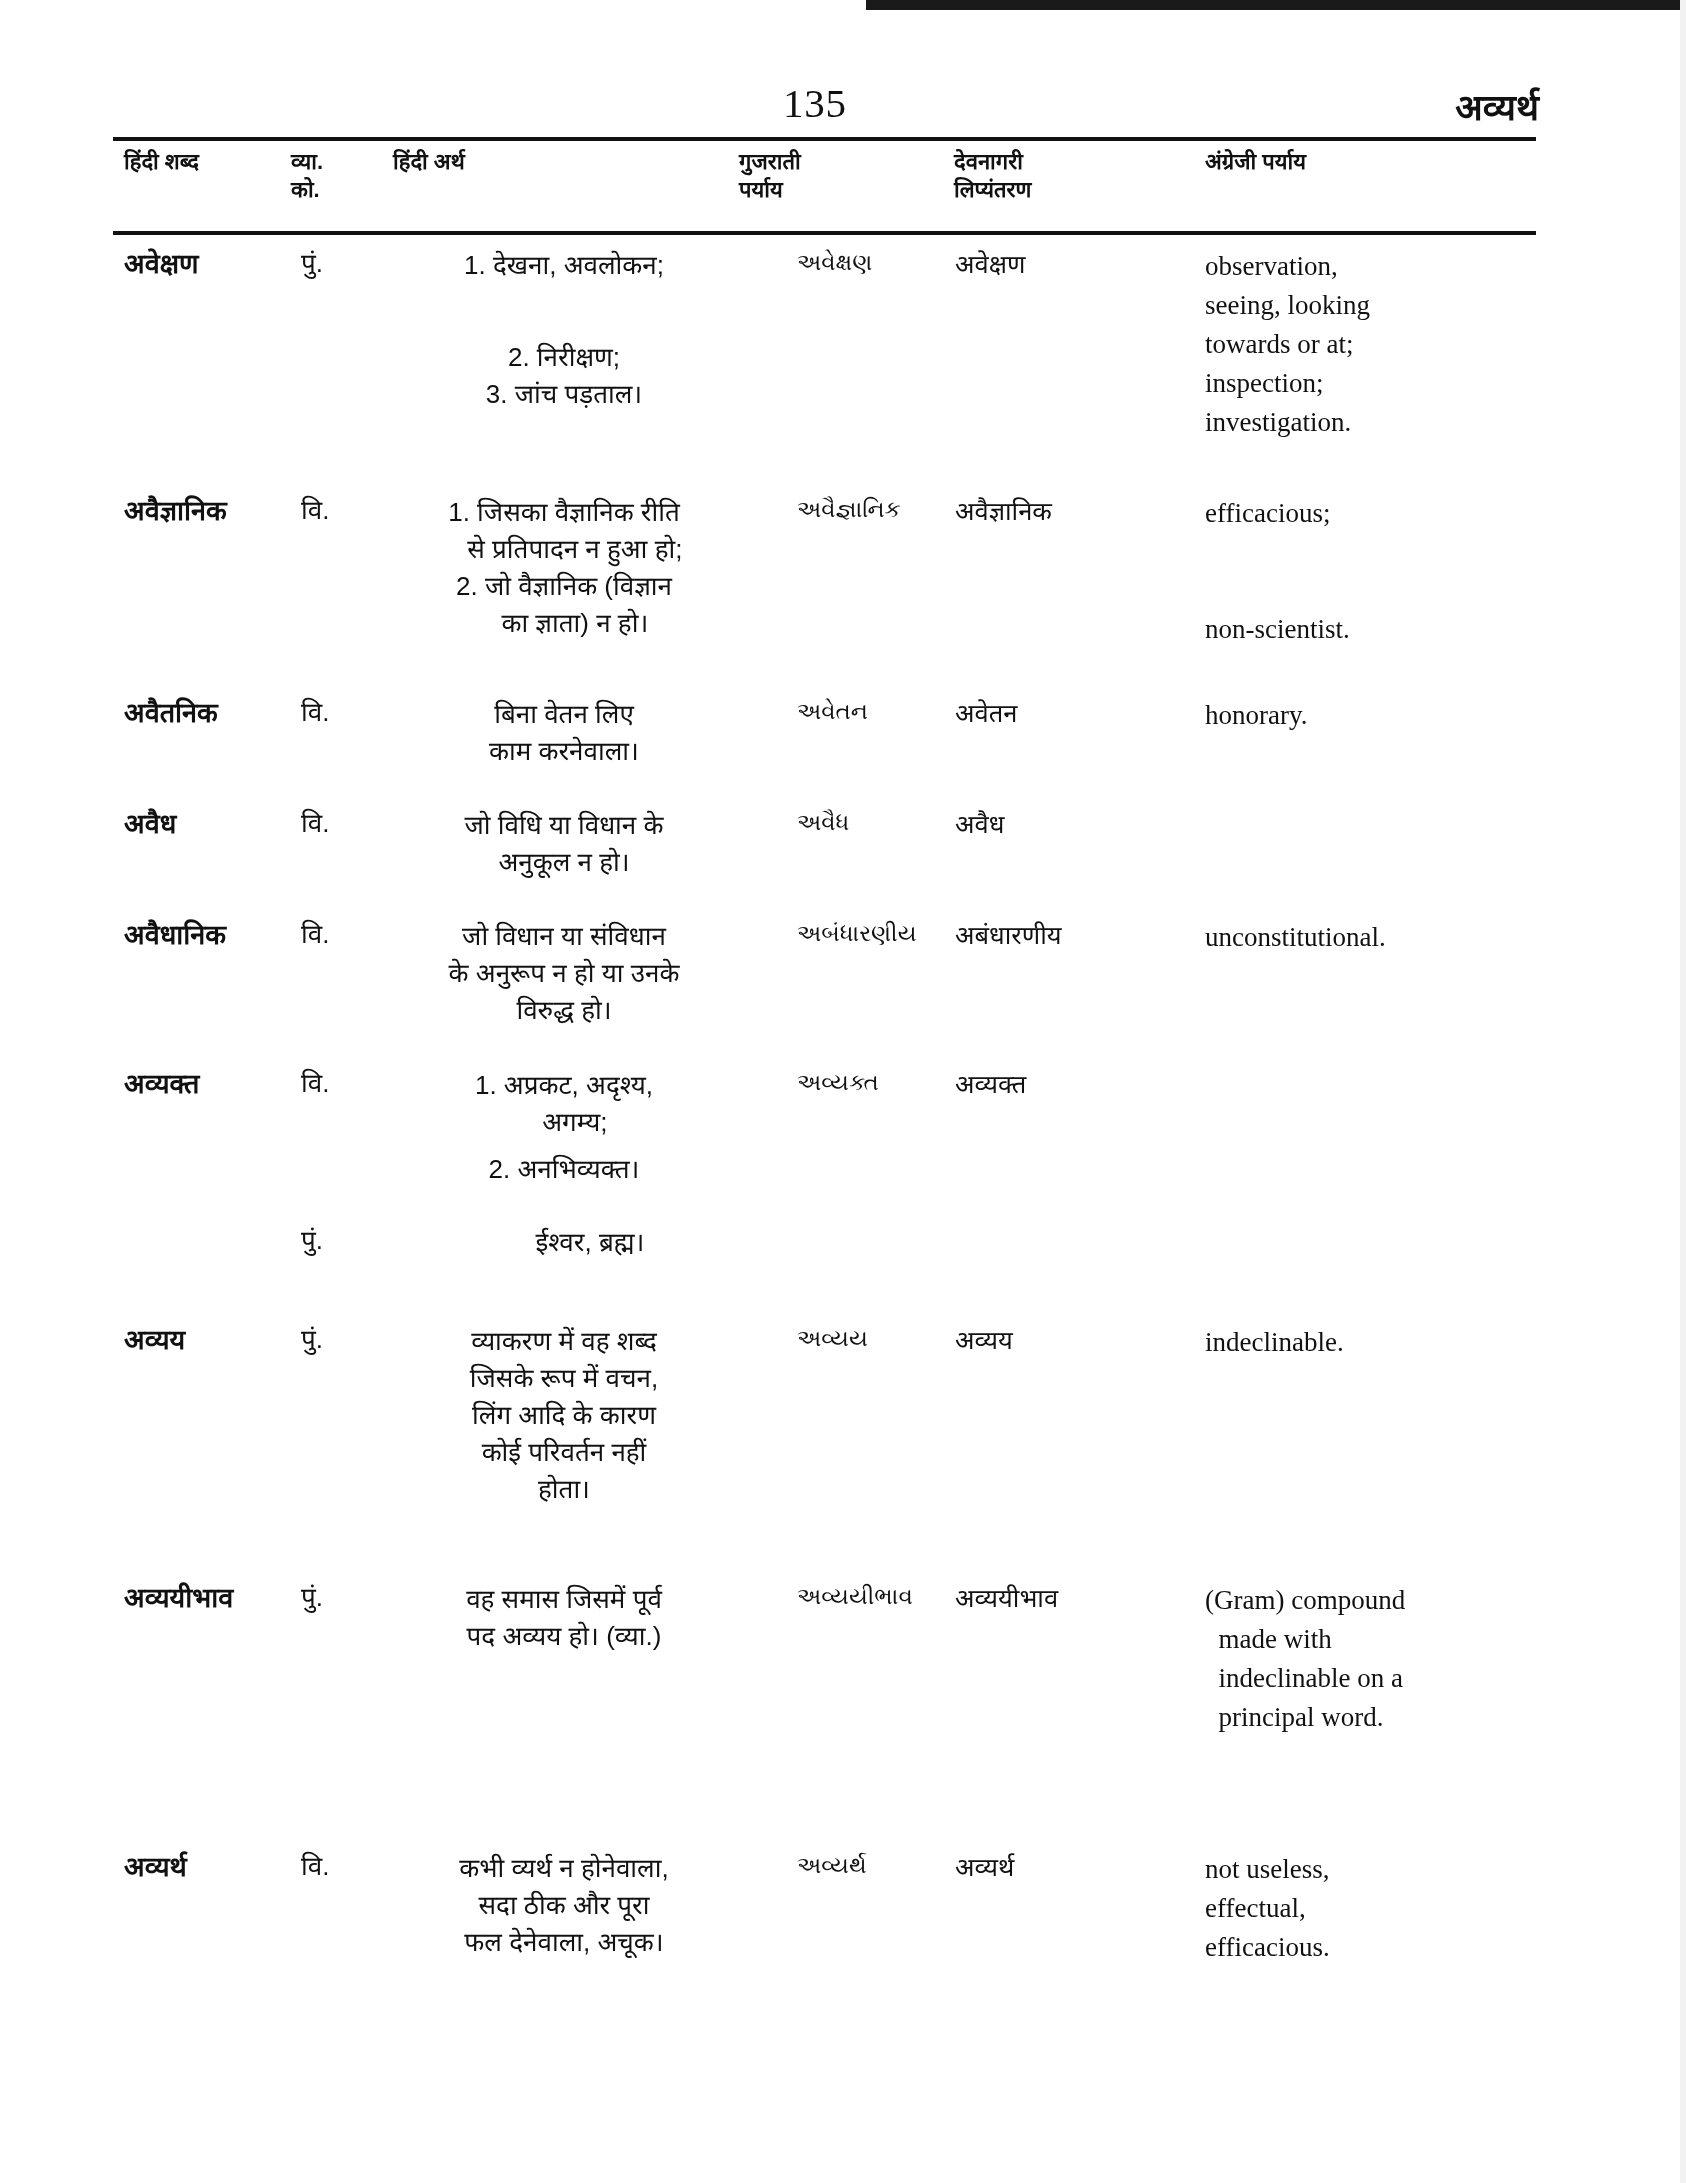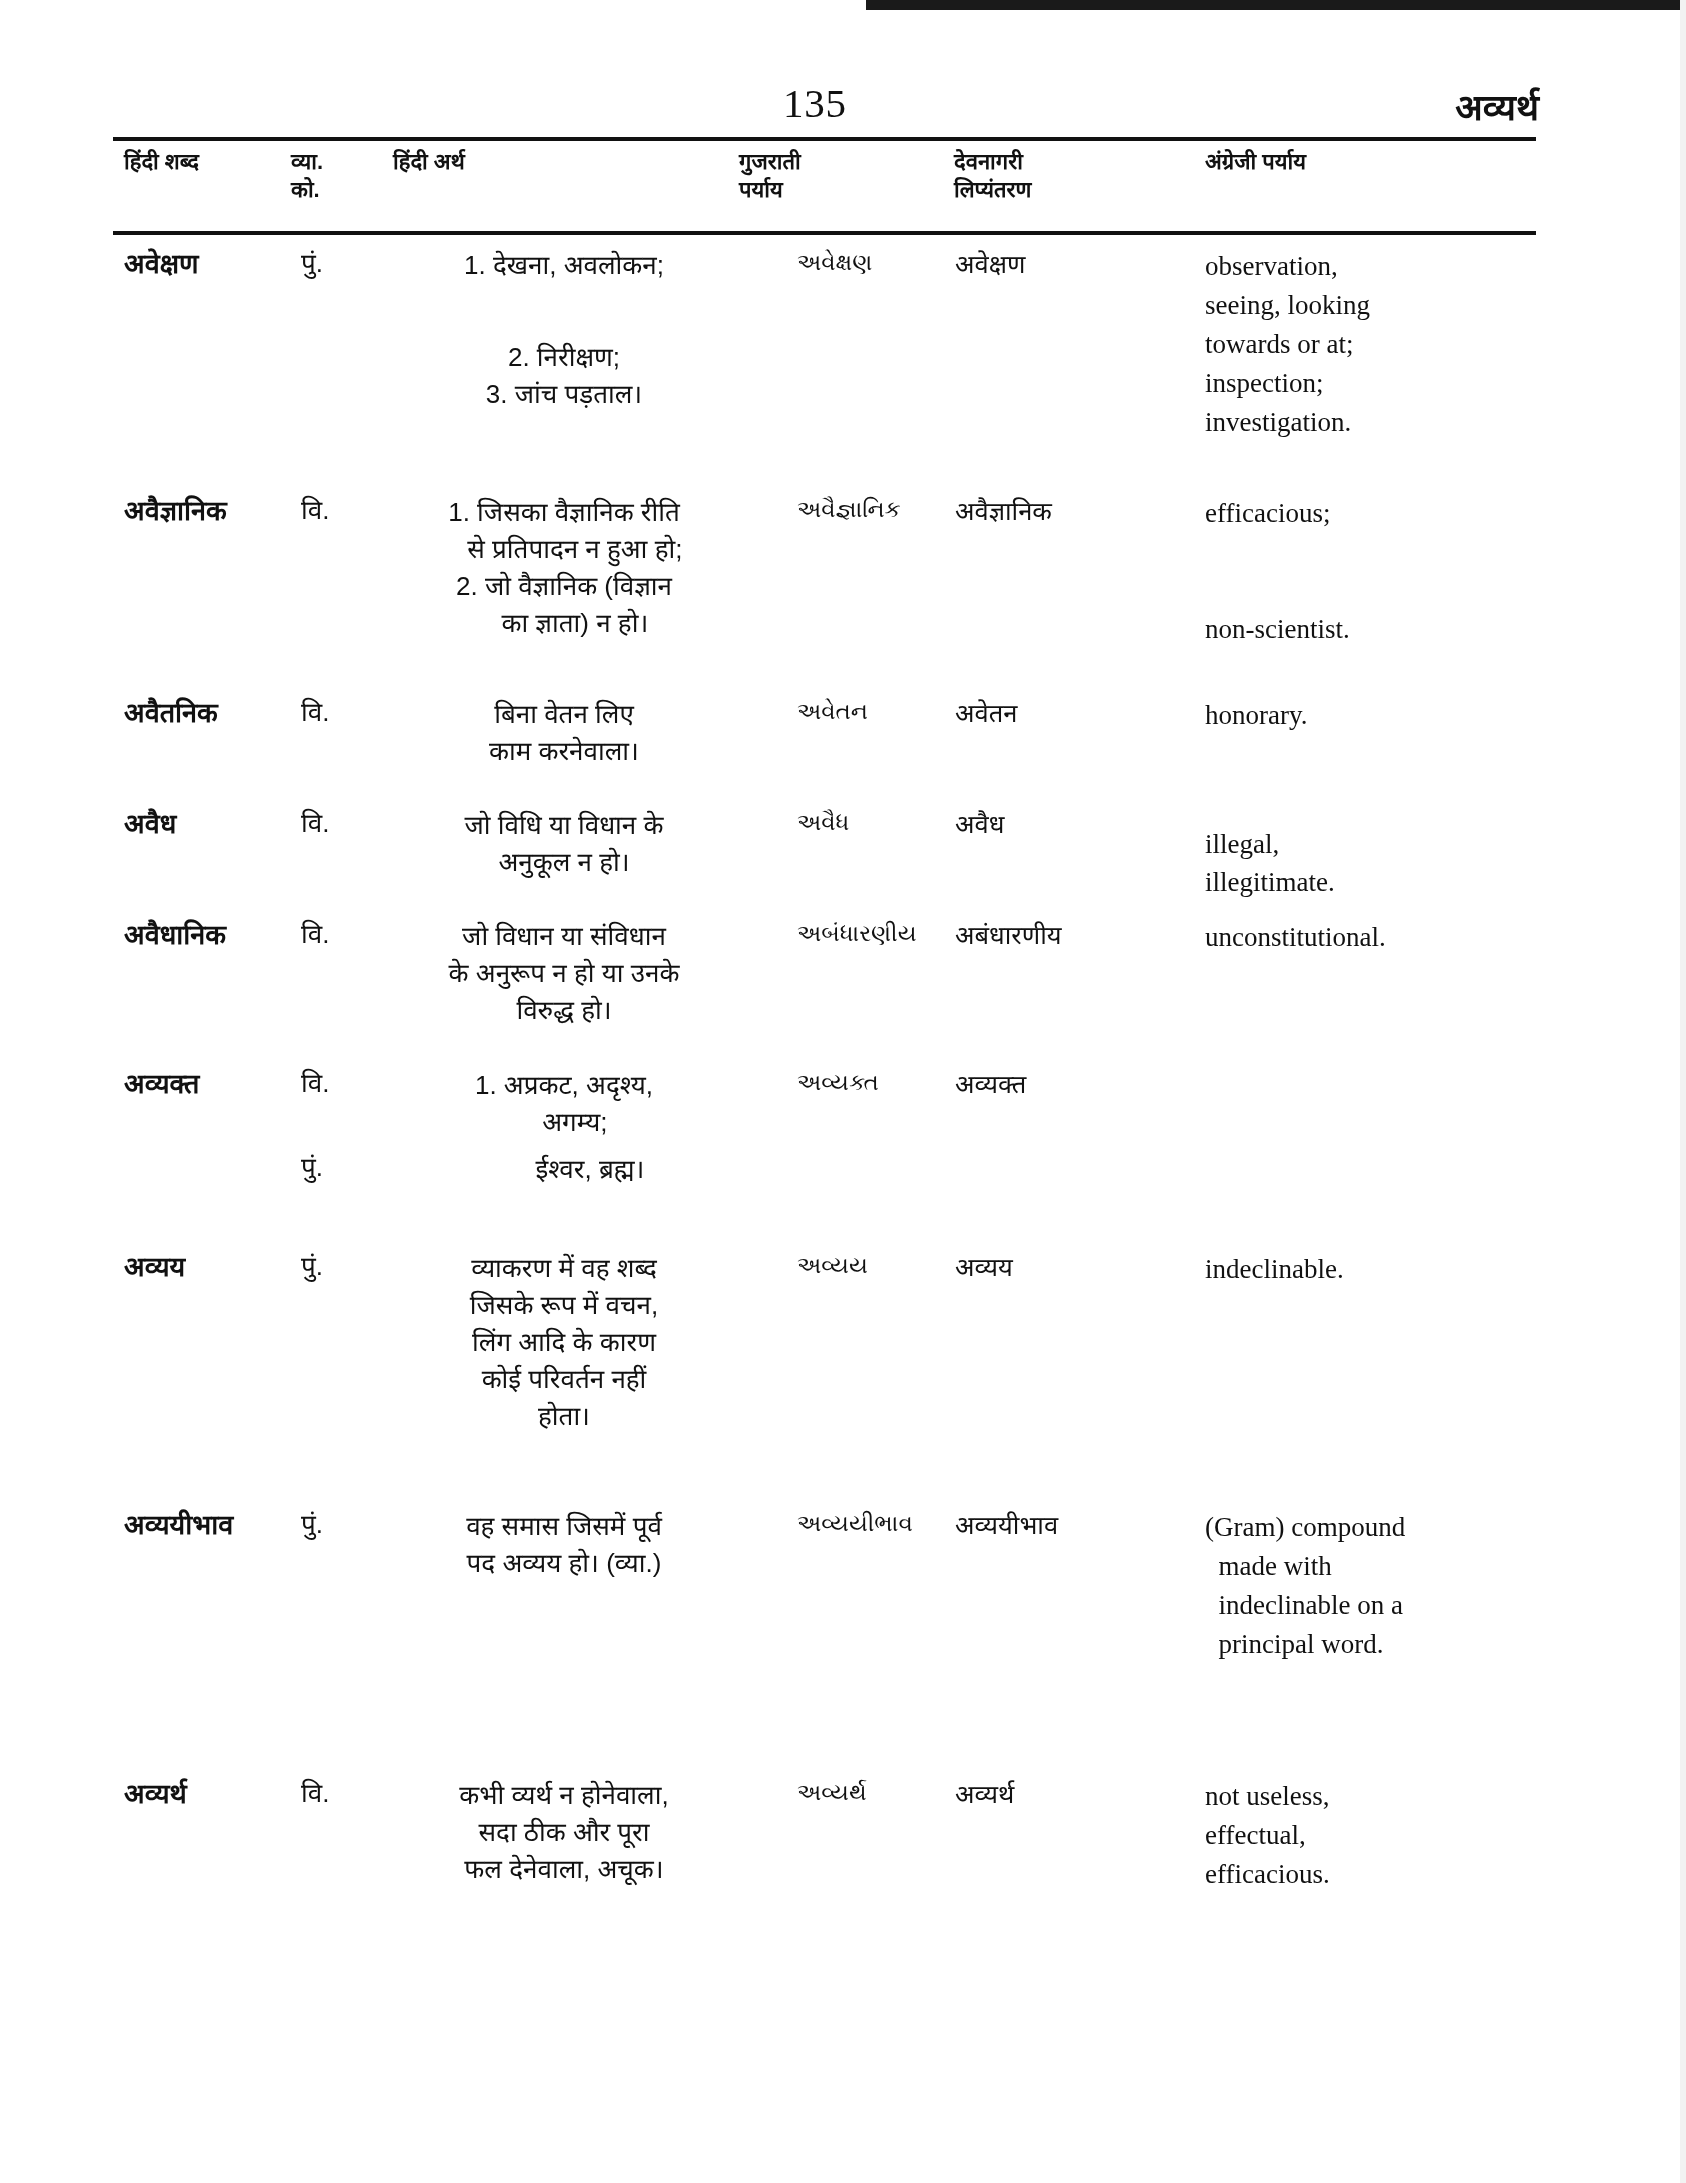--- a/index.html
+++ b/index.html
@@ -249,24 +249,20 @@
 
     <div class="entry" style="height:111px">
       <span class="cell c-word">अवैध</span>
       <span class="cell c-gram">वि.</span>
       <span class="cell c-mean">
         <span class="mean-line">जो विधि या विधान के</span>
         <span class="mean-line">अनुकूल न हो।</span>
       </span>
       <span class="cell c-guj">અવૈધ</span>
       <span class="cell c-dev">अवैध</span>
-      <span class="cell c-eng" style="top:17.5px">
-        <span class="eng-line">illegal,</span>
-        <span class="eng-line">illegitimate.</span>
-      </span>
     </div>
 
     <div class="entry" style="height:149px">
       <span class="cell c-word">अवैधानिक</span>
       <span class="cell c-gram">वि.</span>
       <span class="cell c-mean">
         <span class="mean-line">जो विधान या संविधान</span>
         <span class="mean-line">के अनुरूप न हो या उनके</span>
         <span class="mean-line">विरुद्ध हो।</span>
       </span>
@@ -281,20 +277,25 @@
       <span class="cell c-word">अव्यक्त</span>
       <span class="cell c-gram">वि.</span>
       <span class="cell c-mean">
         <span class="mean-line">1. अप्रकट, अदृश्य,</span>
         <span class="mean-line">   अगम्य;</span>
       </span>
       <span class="cell c-guj">અવ્યક્ત</span>
       <span class="cell c-dev">अव्यक्त</span>
     </div>
 
+    <div class="sense2" style="height:73px">
+      <span class="cell c-mean">
+        <span class="mean-line">2. अनभिव्यक्त।</span>
+      </span>
+    </div>
 
     <div class="sense2" style="height:99px">
       <span class="cell c-gram">पुं.</span>
       <span class="cell c-mean" style="left:306px">
         <span class="mean-line">ईश्वर, ब्रह्म।</span>
       </span>
     </div>
 
     <div class="entry" style="height:258px">
       <span class="cell c-word">अव्यय</span>

